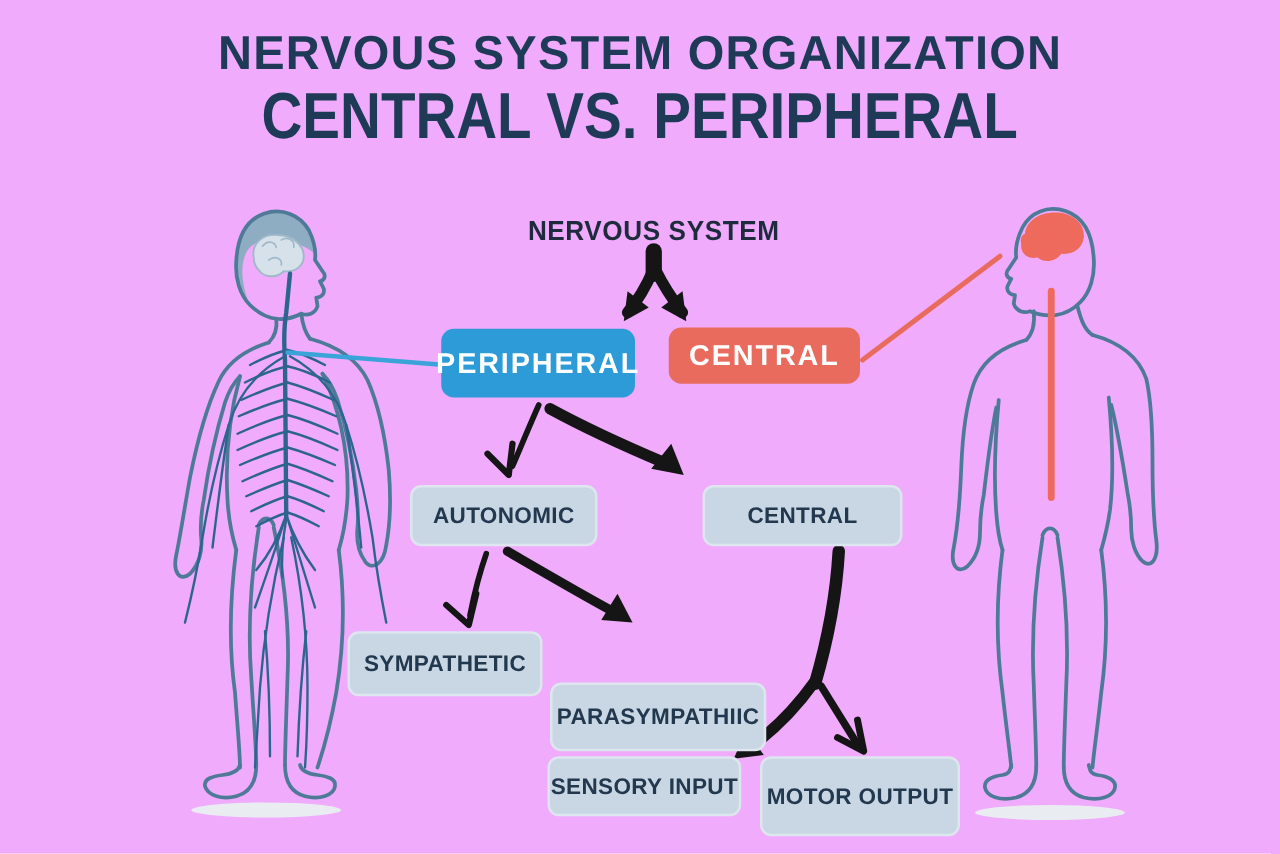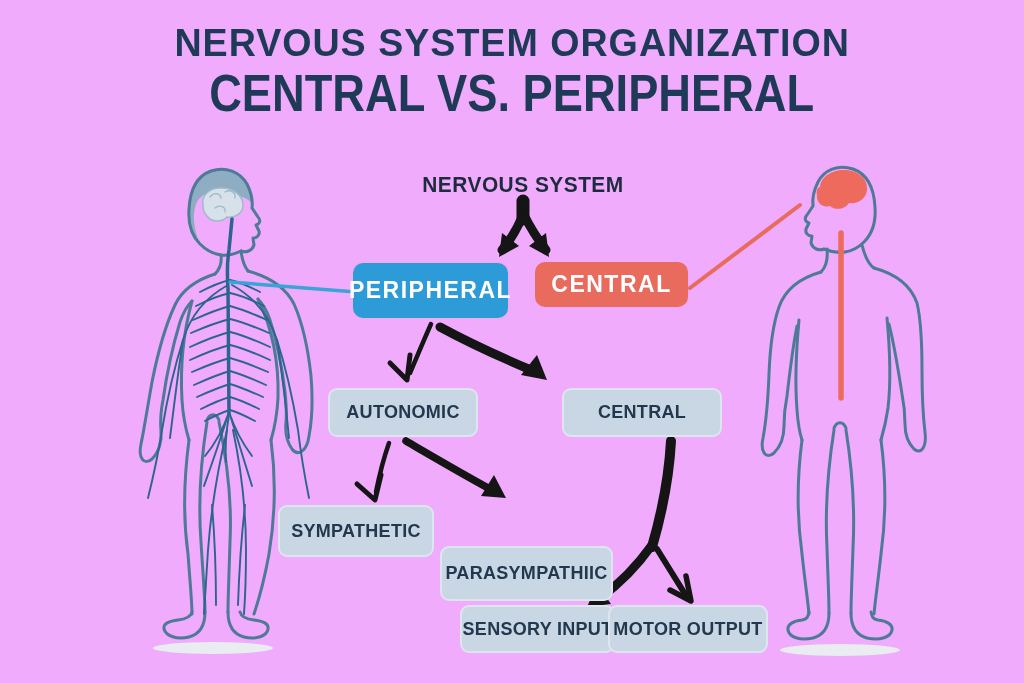--- a/index.html
+++ b/index.html
@@ -22,22 +22,22 @@
         font-weight:bold;border-radius:10px;text-align:center;}
   .primary{color:#ffffff;font-size:23px;letter-spacing:1.5px;}
   .peripheral{left:353px;top:263px;width:155px;height:55px;background:var(--peripheral-blue);}
   .central{left:535px;top:262px;width:153px;height:45px;background:var(--central-red);}
   .sub{background:var(--sub-box-bg);border:2px solid var(--sub-box-border);
        color:var(--box-text-navy);font-size:18px;letter-spacing:0.3px;border-radius:9px;box-sizing:border-box;text-align:center;}
   .autonomic{left:328px;top:388px;width:150px;height:49px;}
   .somatic{left:562px;top:388px;width:160px;height:49px;}
   .sympathetic{left:278px;top:505px;width:156px;height:52px;}
   .parasympathetic{left:440px;top:505px;width:173px;height:55px;margin-top:41px;}
-  .sensory{left:438px;top:605px;width:155px;height:48px;margin-left:22px;}
-  .motor{left:608px;top:605px;width:160px;height:48px;}
+  .sensory{left:438px;top:605px;width:155px;height:48px;}
+  .motor{left:608px;top:605px;width:160px;height:64px;}
 
   
   .st-outline{stroke:var(--figure-outline);stroke-width:3;fill:none;stroke-linecap:round;stroke-linejoin:round;}
   .st-nerve{stroke:var(--nerve-blue);stroke-width:1.9;fill:none;stroke-linecap:round;}
   .st-nerve-main{stroke:var(--nerve-blue);stroke-width:3.5;fill:none;stroke-linecap:round;}
   .f-head{fill:var(--head-fill);}
   .f-brain{fill:var(--brain-fill);stroke:var(--brain-line);stroke-width:1.5;}
   .s-brainline{stroke:var(--brain-line);stroke-width:1.3;fill:none;stroke-linecap:round;}
   .f-cns{fill:var(--cns-red);}
   .s-cns{stroke:var(--cns-red);stroke-width:5.5;fill:none;stroke-linecap:round;}

